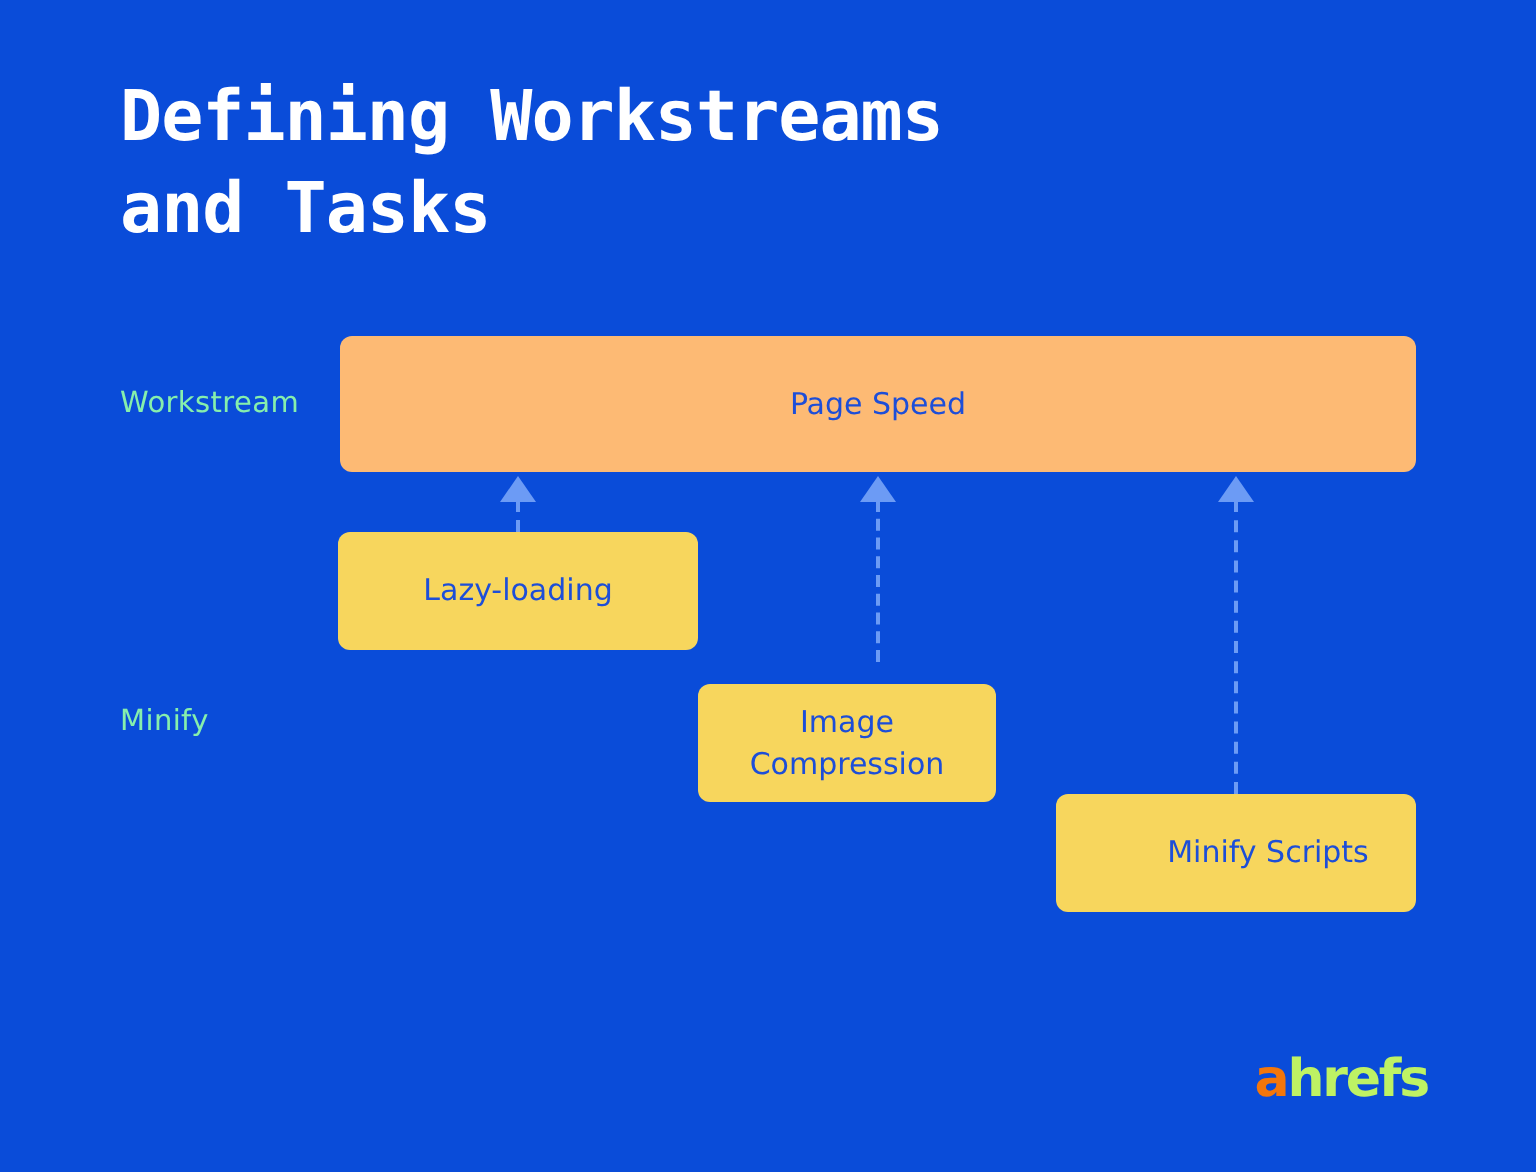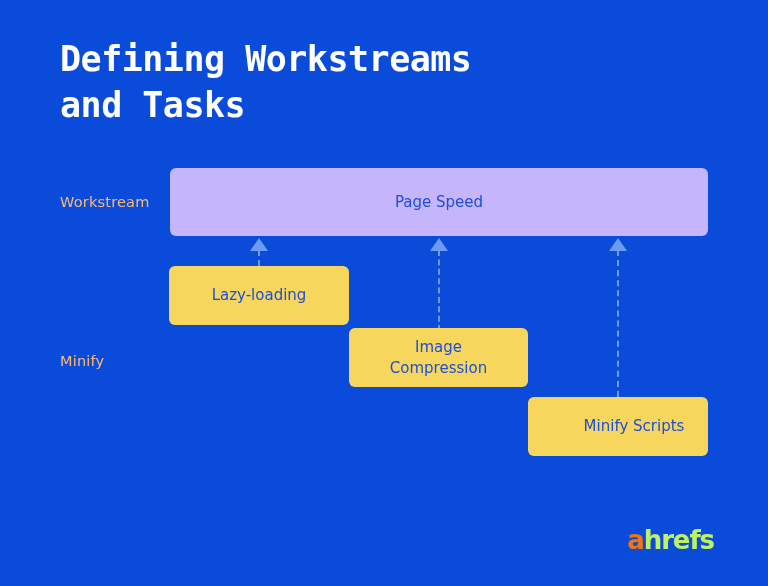--- a/index.html
+++ b/index.html
@@ -31,21 +31,21 @@
     font-size: 35px;
     font-weight: bold;
     line-height: 46px;
     letter-spacing: -0.5px;
     white-space: pre-line;
   }
 
   
   .row-label {
     position: absolute;
-    color: #fdba74;
+    color: #86efac;
     font-family: "DejaVu Sans", sans-serif;
     font-size: 14.5px;
     font-weight: 500;
     letter-spacing: 0.2px;
   }
   #label-workstream {
     left: 60px;
     top: 194px;
   }
   #label-tasks {
@@ -62,39 +62,39 @@
     justify-content: center;
     text-align: center;
     color: #1D4ED8;
     font-family: "DejaVu Sans", sans-serif;
     font-size: 15px;
     line-height: 21px;
     border-radius: 6px;
     white-space: pre-line;
   }
   .node.workstream {
-    background: #c4b5fd;
+    background: #fdba74;
     left: 170px;
     top: 168px;
     width: 538px;
     height: 68px;
   }
   .node.task {
     background: #F7D65D;
   }
   #node-lazy-loading {
     left: 169px;
     top: 266px;
     width: 180px;
     height: 59px;
   }
   #node-image-compression {
     left: 349px;
-    top: 328px;
-    width: 179px;
+    top: 342px;
+    width: 149px;
     height: 59px;
   }
   #node-minify-scripts {
     left: 528px;
     top: 397px;
     width: 180px;
     height: 59px;
     padding-left: 32px;
   }
 

